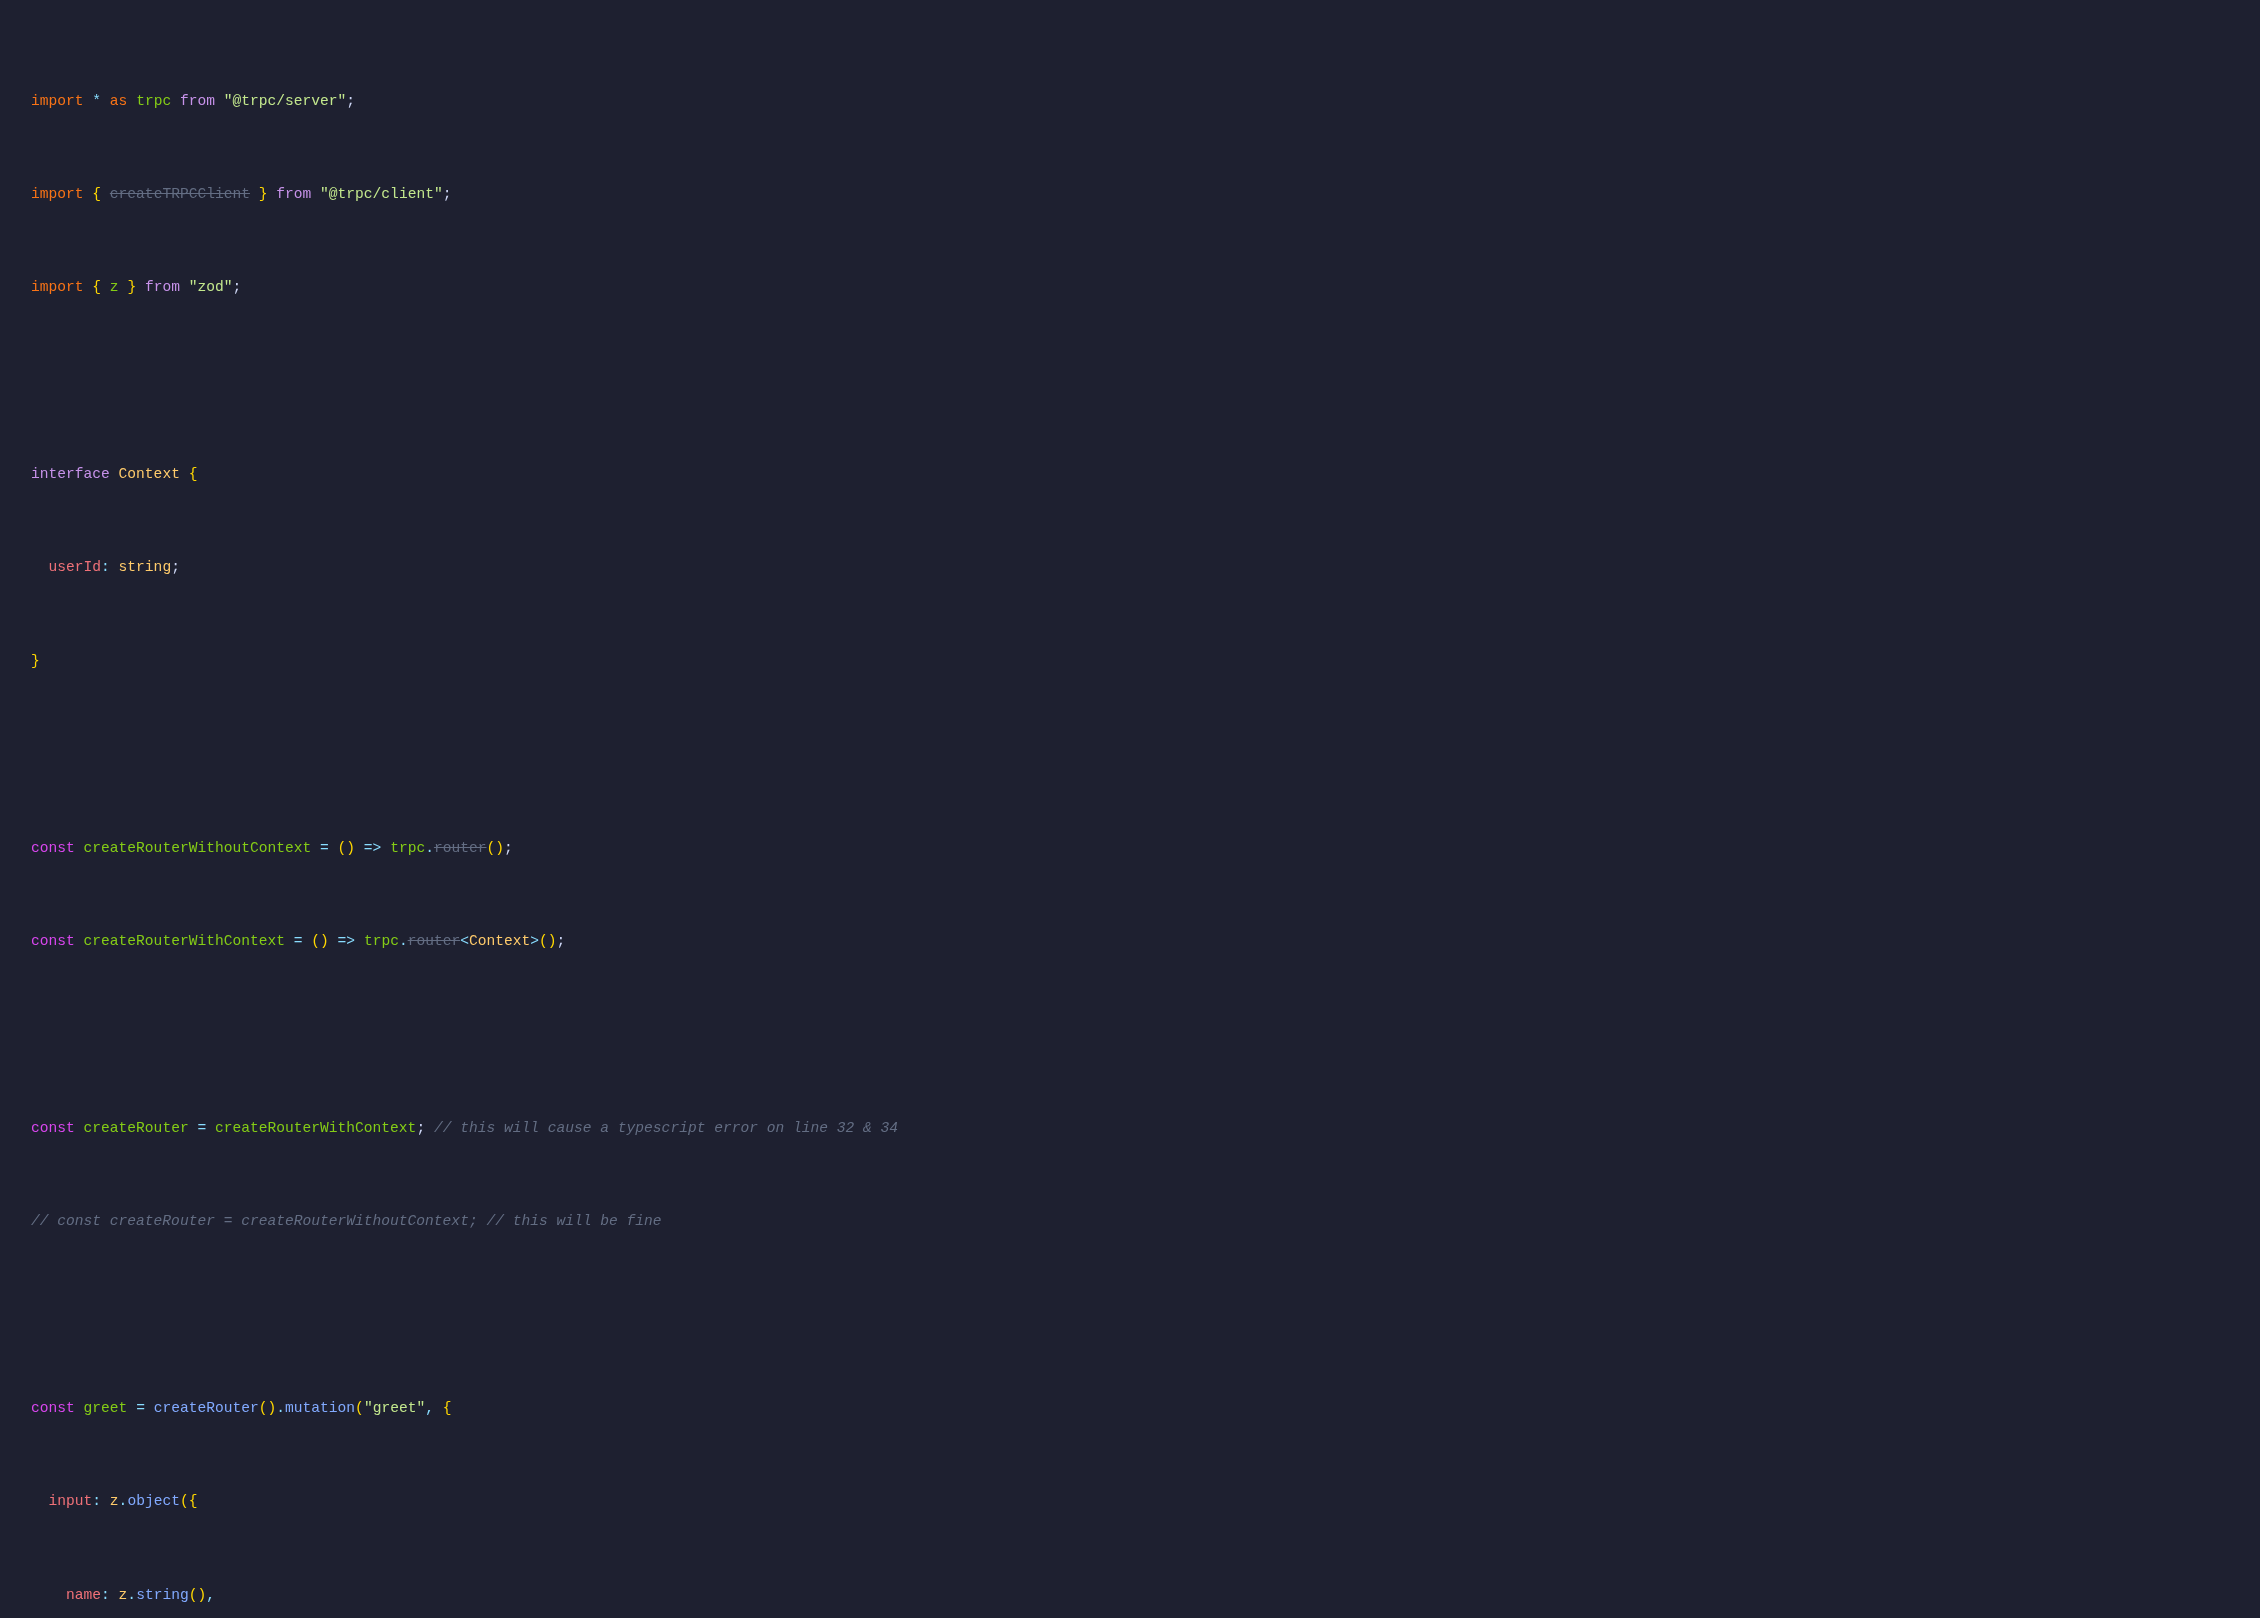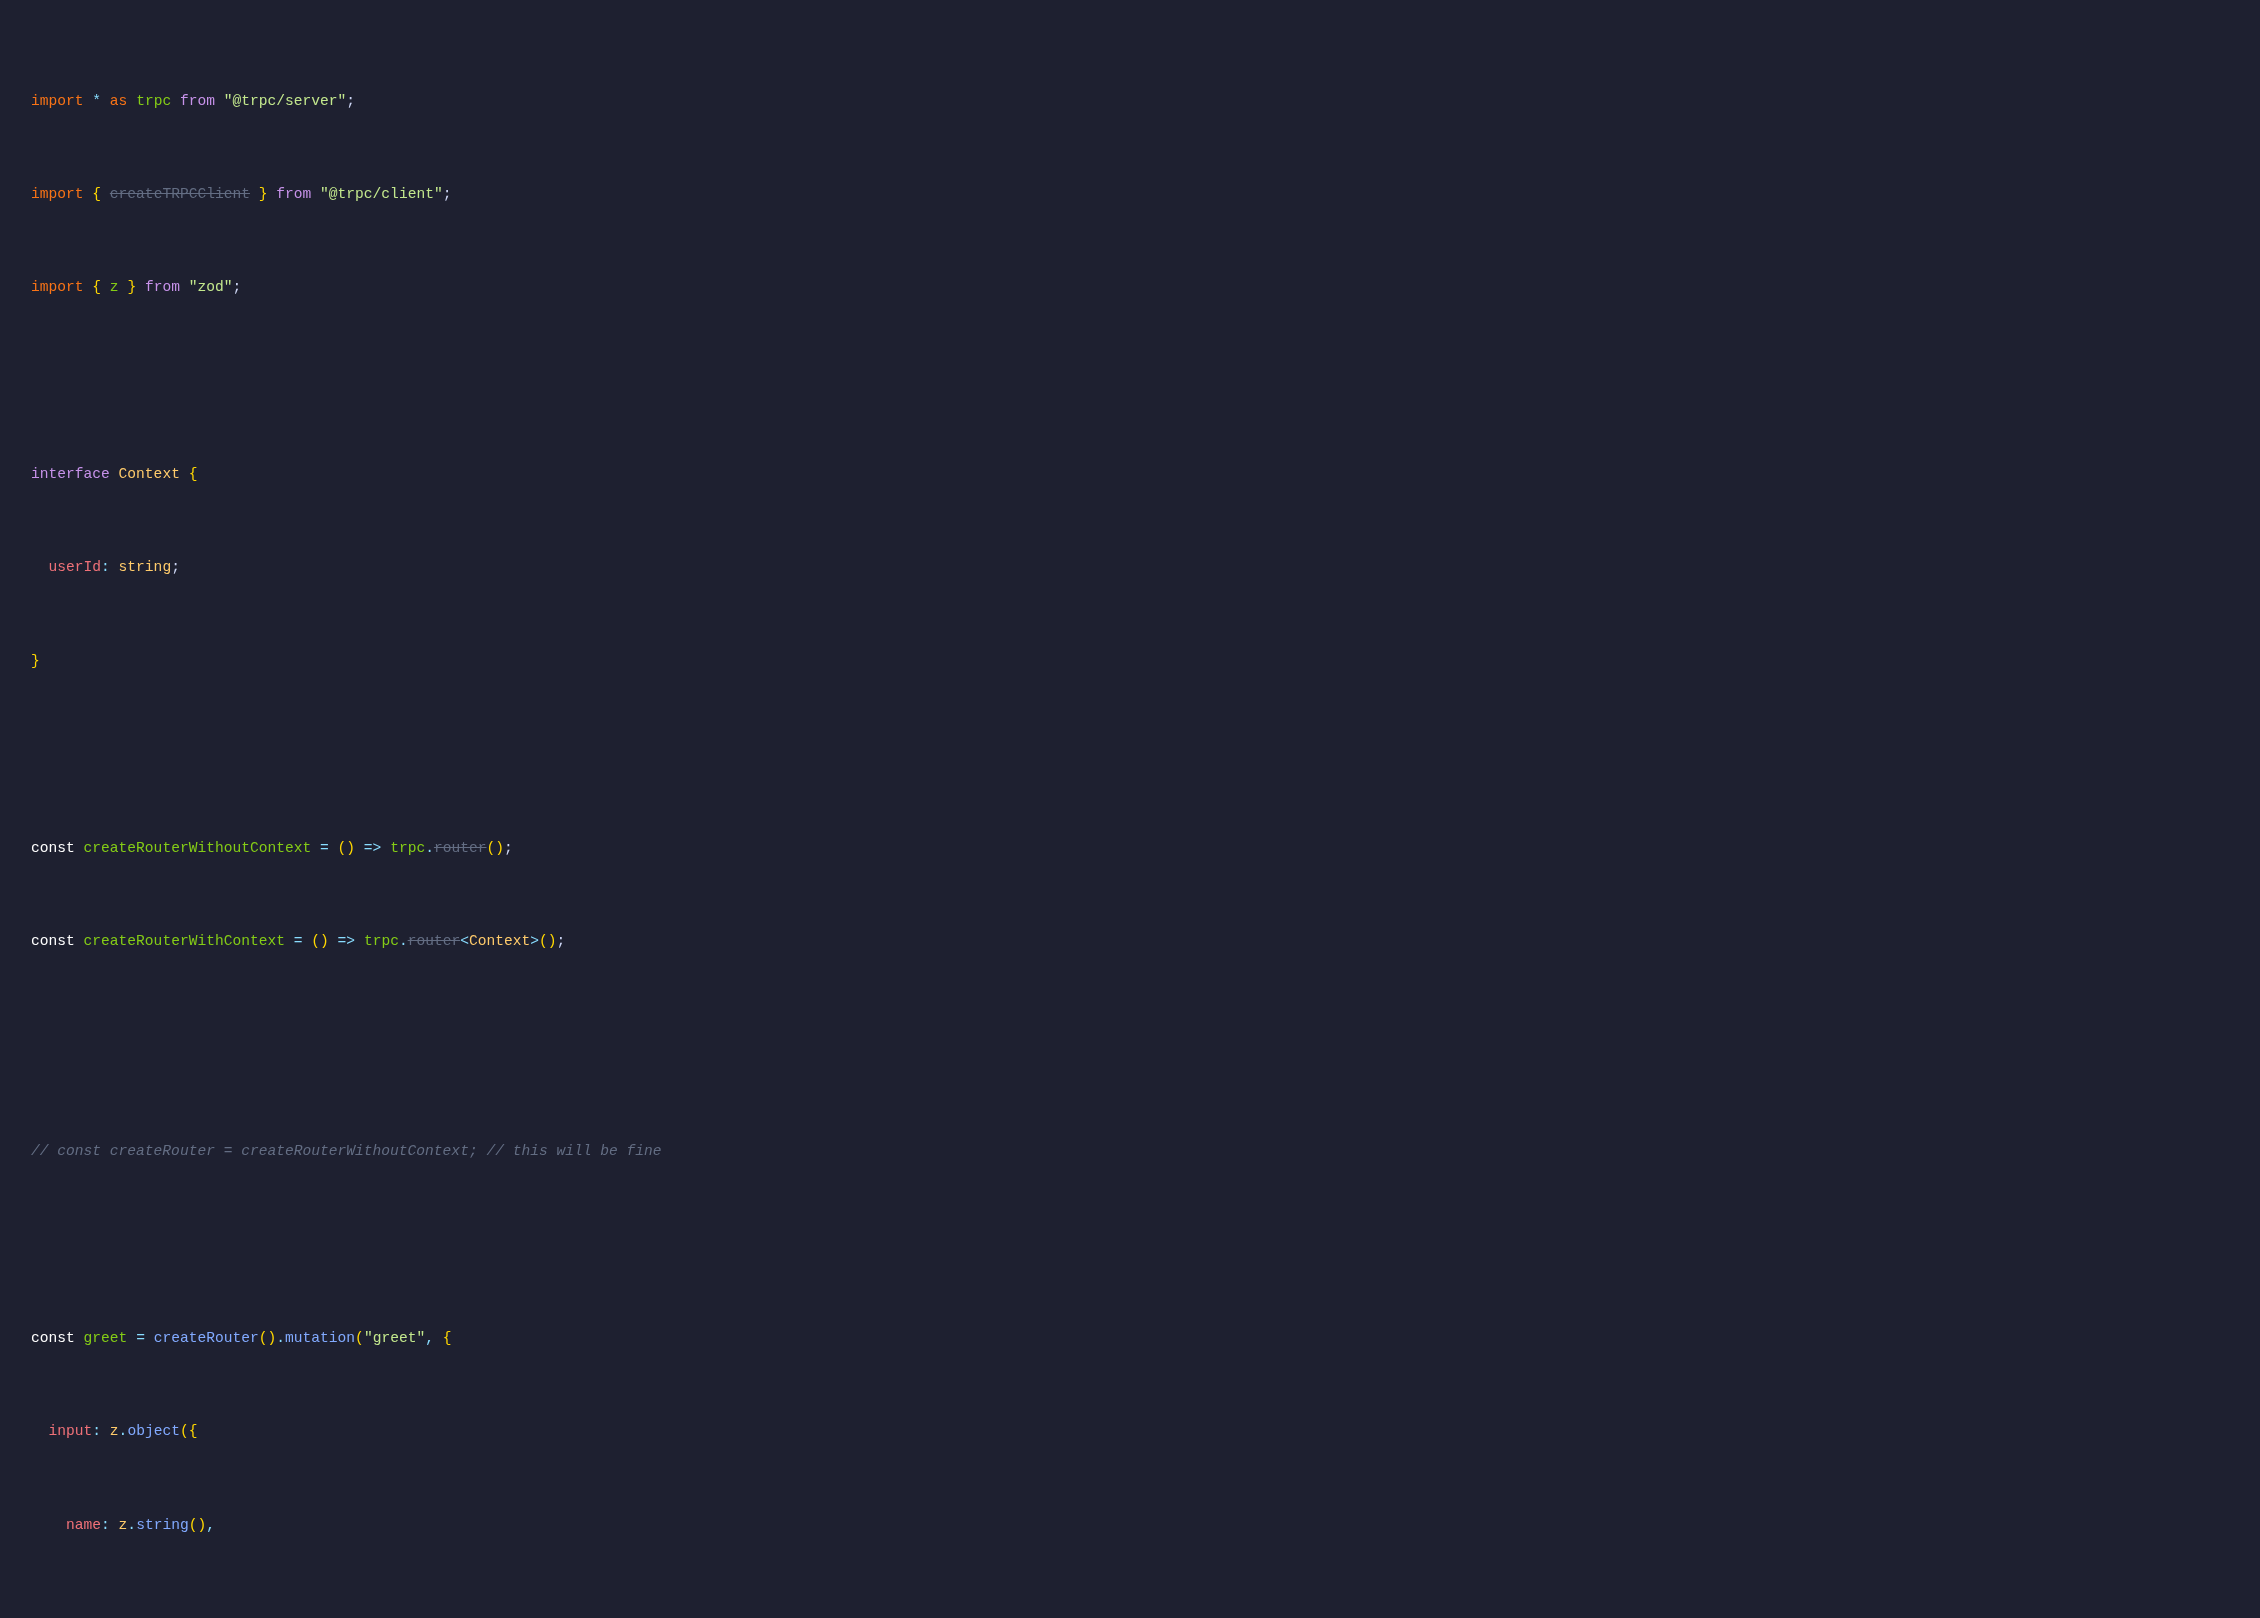--- a/index.html
+++ b/index.html
@@ -23,21 +23,21 @@
       tab-size: 2;
     }
 
     .line {
       display: block;
       min-height: 1.6em;
       padding: 0 2px;
     }
 
     
-    .kw { color: #ffffff; } 
+    .kw { color: #d946ef; } 
     .fn { color: #82aaff; } 
     .str { color: #c3e88d; } 
     .type { color: #ffcb6b; margin-top: 38px; } 
     .comment { color: #636d83; font-style: italic; }
     .struck { text-decoration: line-through; color: #636d83; }
     .punct { color: #89ddff; }
     .import-kw { color: #f97316; }
     .from-kw { color: #c792ea; }
     .module { color: #c3e88d; }
     .iface-kw { color: #c792ea; margin-top: 44px; }
@@ -72,20 +72,21 @@
   <span class="line"><span class="brace">}</span></span>
 
   <span class="line"> </span>
 
   <span class="line"><span class="kw">const</span> <span class="var-name">createRouterWithoutContext</span> <span class="assign">=</span> <span class="paren">(</span><span class="paren">)</span> <span class="arrow">=&gt;</span> <span class="var-name">trpc</span><span class="dot">.</span><span class="struck">router</span><span class="paren">(</span><span class="paren">)</span><span class="semi">;</span></span>
 
   <span class="line"><span class="kw">const</span> <span class="var-name">createRouterWithContext</span> <span class="assign">=</span> <span class="paren">(</span><span class="paren">)</span> <span class="arrow">=&gt;</span> <span class="var-name">trpc</span><span class="dot">.</span><span class="struck">router</span><span class="punct">&lt;</span><span class="type">Context</span><span class="punct">&gt;</span><span class="paren">(</span><span class="paren">)</span><span class="semi">;</span></span>
 
   <span class="line"> </span>
 
+  <span class="line"><span class="kw">const</span> <span class="var-name">createRouter</span> <span class="assign">=</span> <span class="var-name">createRouterWithContext</span><span class="semi">;</span> <span class="comment">// this will cause a typescript error on line 32 &amp; 34</span></span>
 
   <span class="line"><span class="comment-line">// const createRouter = createRouterWithoutContext; // this will be fine</span></span>
 
   <span class="line"> </span>
 
   <span class="line"><span class="kw">const</span> <span class="var-name">greet</span> <span class="assign">=</span> <span class="fn">createRouter</span><span class="paren">(</span><span class="paren">)</span><span class="dot">.</span><span class="fn">mutation</span><span class="paren">(</span><span class="str">"greet"</span><span class="punct">,</span> <span class="brace">{</span></span>
 
   <span class="line">  <span class="key">input</span><span class="punct">:</span> <span class="zod">z</span><span class="dot">.</span><span class="fn">object</span><span class="paren">(</span><span class="brace">{</span></span>
 
   <span class="line">    <span class="key">name</span><span class="punct">:</span> <span class="zod">z</span><span class="dot">.</span><span class="fn">string</span><span class="paren">(</span><span class="paren">)</span><span class="punct">,</span></span>

